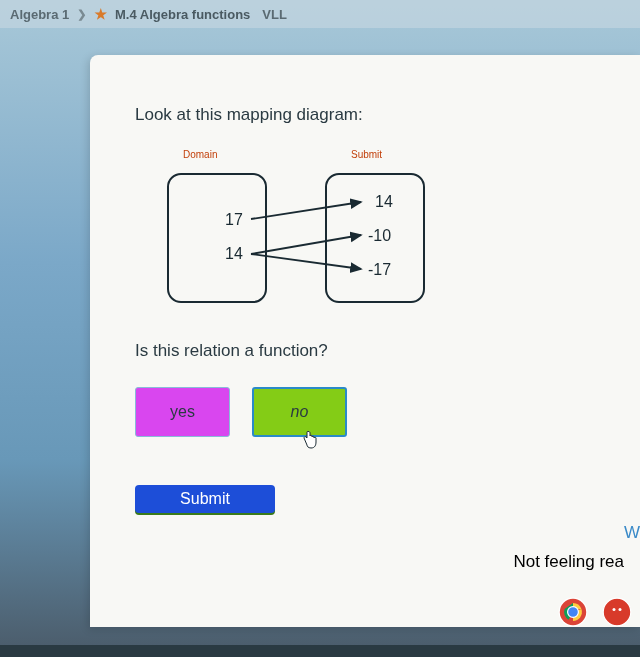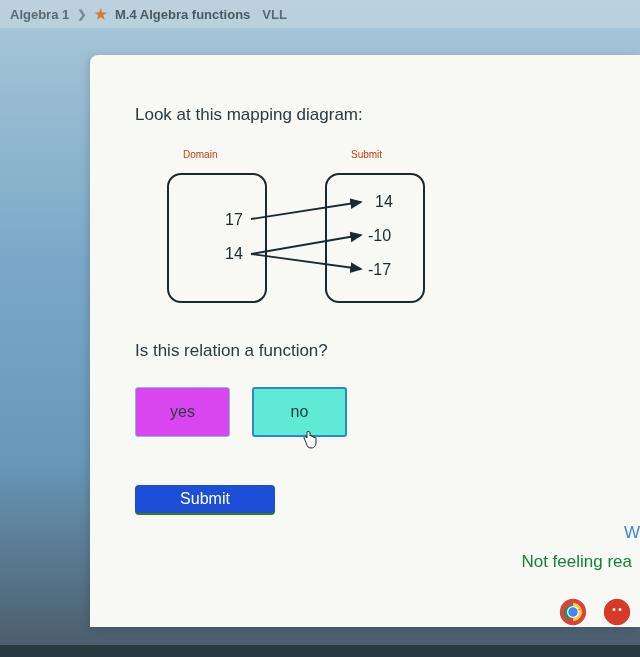--- a/index.html
+++ b/index.html
@@ -102,22 +102,23 @@
       font-size: 16px;
       color: #2a3a42;
       font-family: inherit;
       cursor: pointer;
       display: flex;
       align-items: center;
       justify-content: center;
       position: relative;
     }
     .answer-btn.selected {
-      background: #5eead4;
+      background: #84cc16;
       border: 2px solid #2a8ac8;
+      font-style: italic;
     }
     .cursor-icon {
       position: absolute;
       bottom: -18px;
       left: 48px;
       font-size: 16px;
       color: #1a2a32;
     }
     .submit-btn {
       width: 140px;
@@ -126,24 +127,24 @@
       border: none;
       border-radius: 4px;
       color: #fff;
       font-size: 16px;
       font-family: inherit;
       cursor: pointer;
       box-shadow: 0 2px 0 #3a7a1a;
     }
     .footer-text {
       position: absolute;
-      right: 8px;
+      right: 16px;
       bottom: 55px;
       font-size: 17px;
-      color: #15803d;
+      color: #000000;
     }
     .footer-w {
       position: absolute;
       right: 0;
       bottom: 84px;
       font-size: 17px;
       color: #3a8ac8;
     }
     .taskbar-icons {
       position: absolute;

